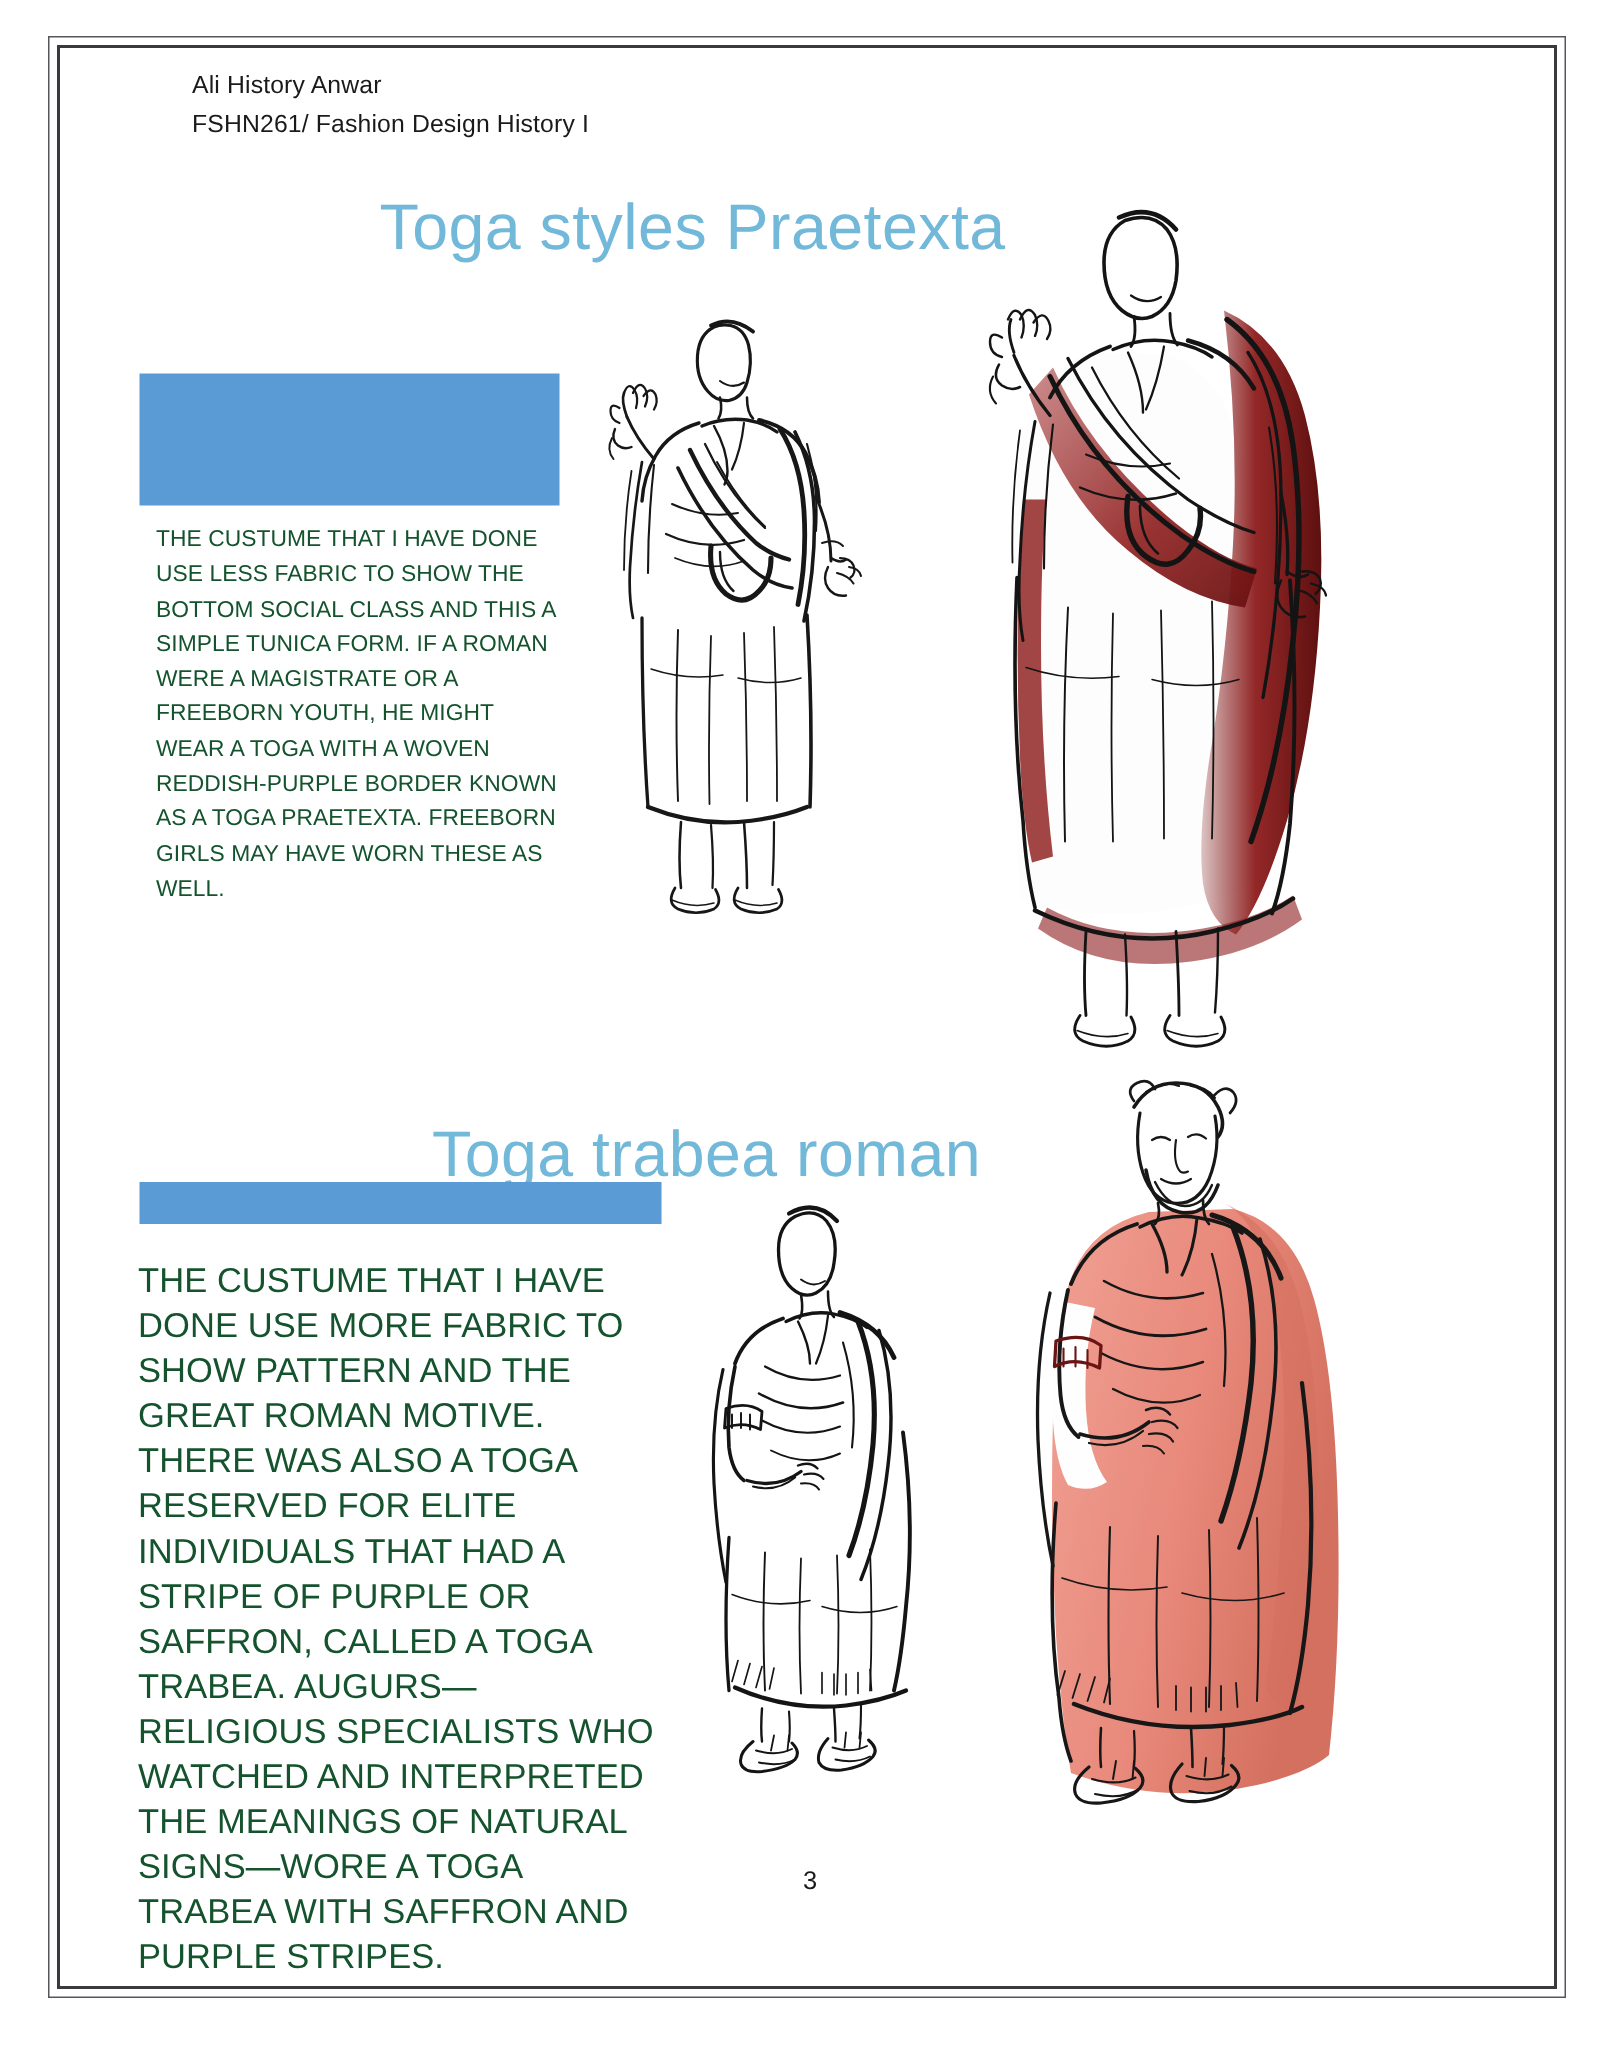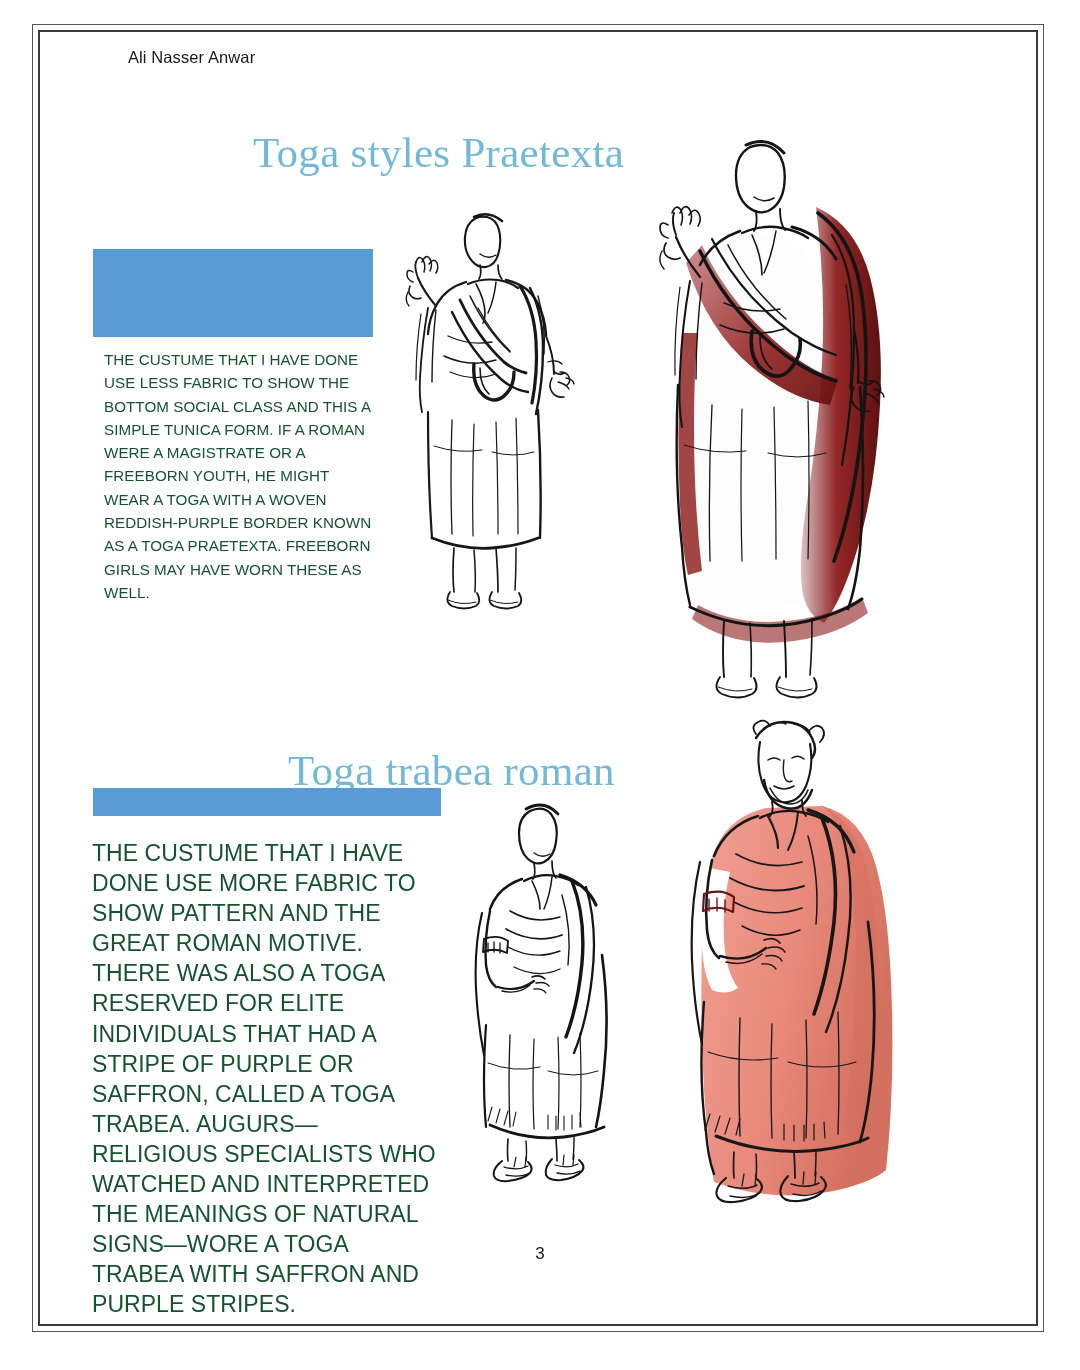--- a/index.html
+++ b/index.html
@@ -44,21 +44,21 @@
     line-height: 25.5px;
     font-size: 16.5px;
     color: #1a1a1a;
     letter-spacing: .1px;
   }
   #header-block div { white-space: nowrap; }
 
   
   .section-title {
     position: absolute;
-    font-family: Liberation Serif, serif;
+    font-family: Liberation Sans, sans-serif;
     font-size: 43px;
     color: #72b8d8;
     white-space: nowrap;
     letter-spacing: .3px;
   }
   #title-praetexta { left: 253px; top: 128px; }
   #title-trabea    { left: 288px; top: 746px; }
 
   
   .blue-block { position: absolute; background: #5B9BD5; }
@@ -107,21 +107,22 @@
     color: #1a1a1a;
   }
 </style>
 </head>
 <body>
 
 <div id="page-frame-outer"></div>
 <div id="page-frame-inner"></div>
 
 <div id="header-block">
-  <div>Ali Nasser Anwar</div>
+  <div>Ali History Anwar</div>
+  <div>FSHN261/ Fashion Design History I</div>
 </div>
 
 <div class="section-title" id="title-praetexta">Toga styles  Praetexta</div>
 
 <div class="blue-block" id="blue-block-1"></div>
 
 <div class="body-text" id="body-praetexta">THE CUSTUME THAT I HAVE DONE USE LESS FABRIC TO SHOW THE BOTTOM SOCIAL CLASS AND THIS A SIMPLE TUNICA FORM. IF A ROMAN WERE A MAGISTRATE OR A FREEBORN YOUTH, HE MIGHT WEAR A TOGA WITH A WOVEN REDDISH-PURPLE BORDER KNOWN AS A TOGA PRAETEXTA. FREEBORN GIRLS MAY HAVE WORN THESE AS WELL.</div>
 
 <div class="figure" id="figure-praetexta-sketch">
   <svg viewBox="0 0 215 450" xmlns="http://www.w3.org/2000/svg">

